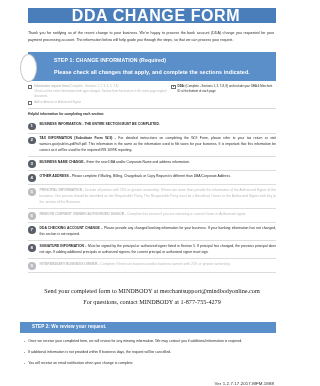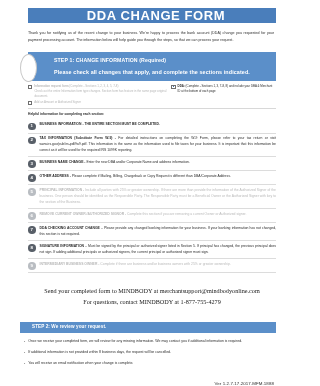--- a/index.html
+++ b/index.html
@@ -29,21 +29,21 @@
   .title-bar {
     margin: 8px 22px 0 28px;
     background: #4a7ebb;
     height: 15px;
     display: flex;
     align-items: center;
     justify-content: center;
   }
   .title-bar .title-text {
     color: #ffffff;
-    font-size: 13px;
+    font-size: 16px;
     font-weight: bold;
     letter-spacing: 0.6px;
     line-height: 1;
     white-space: nowrap;
     margin-left: 8px;
   }
 
   
   .intro {
     margin: 7px 24px 0 28px;

